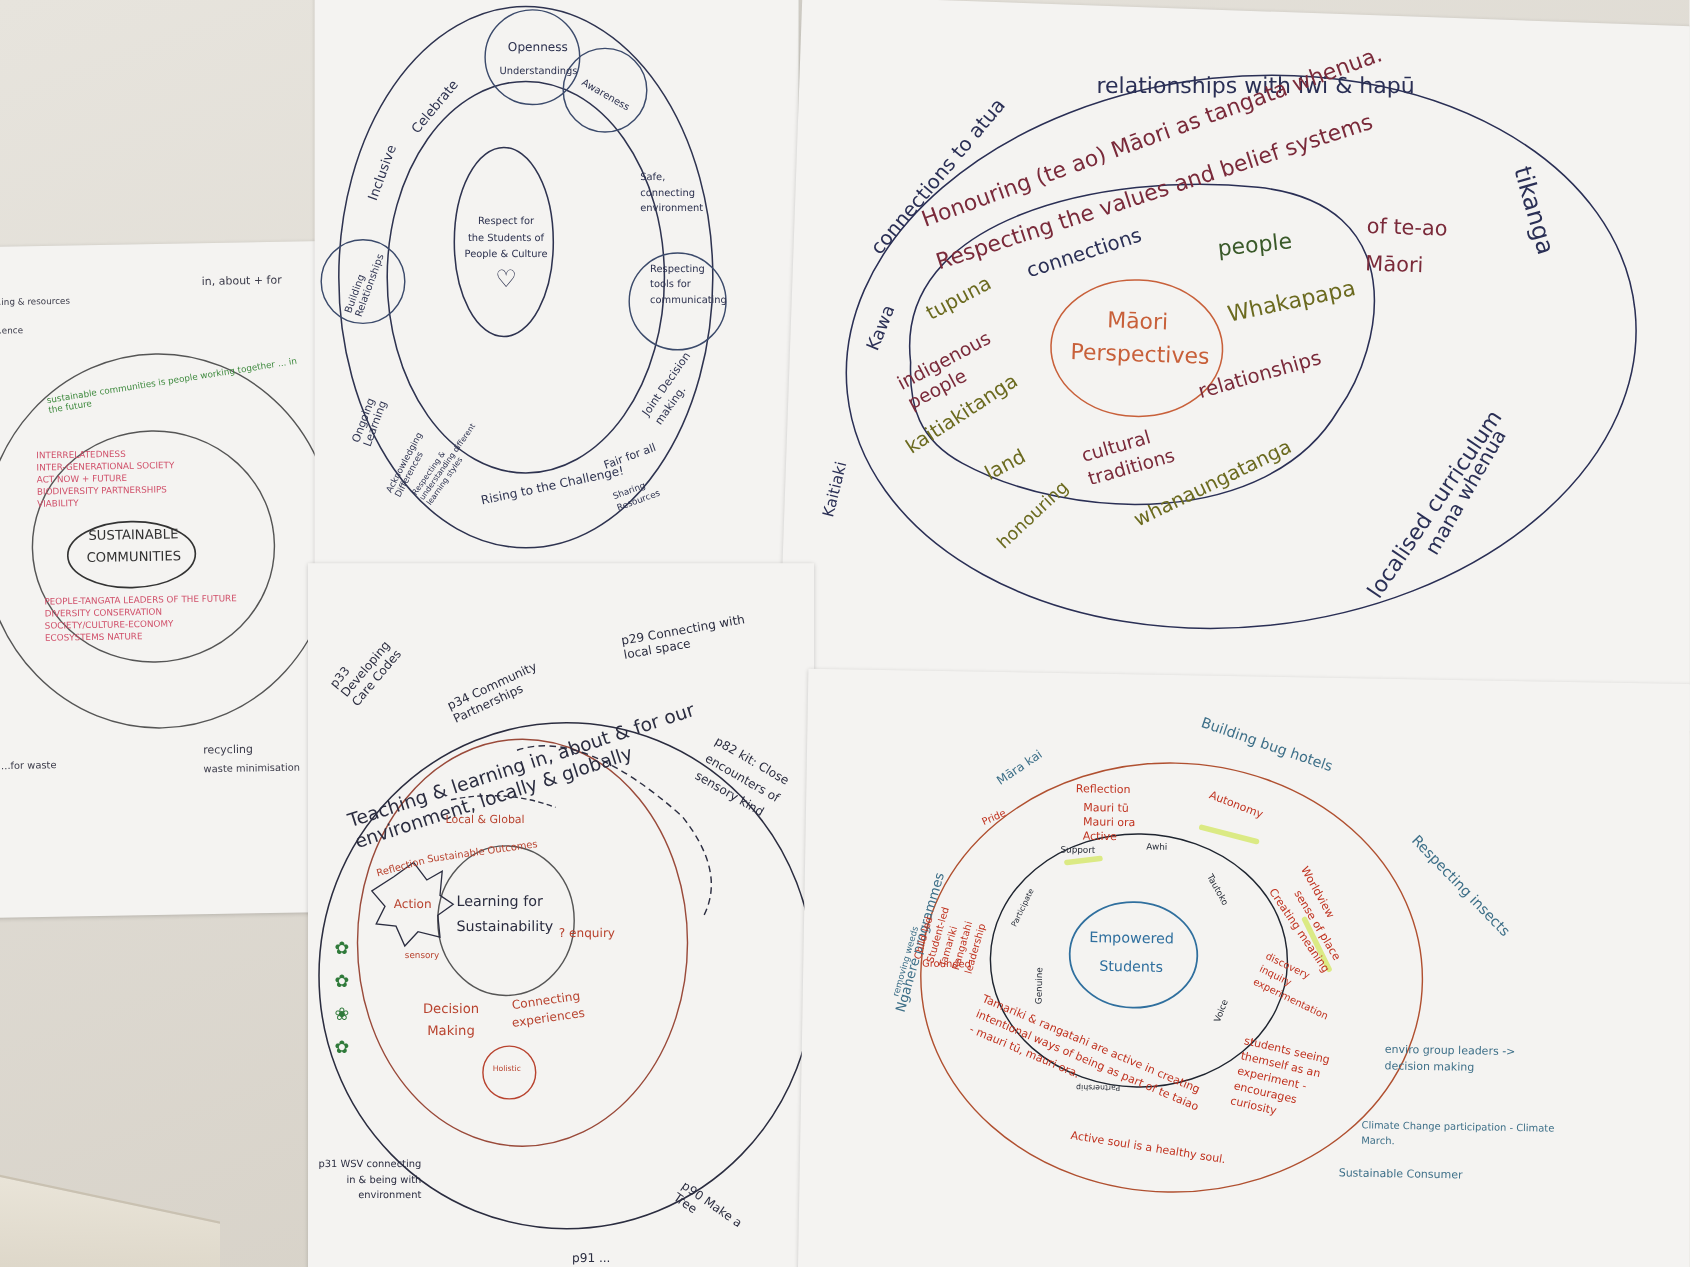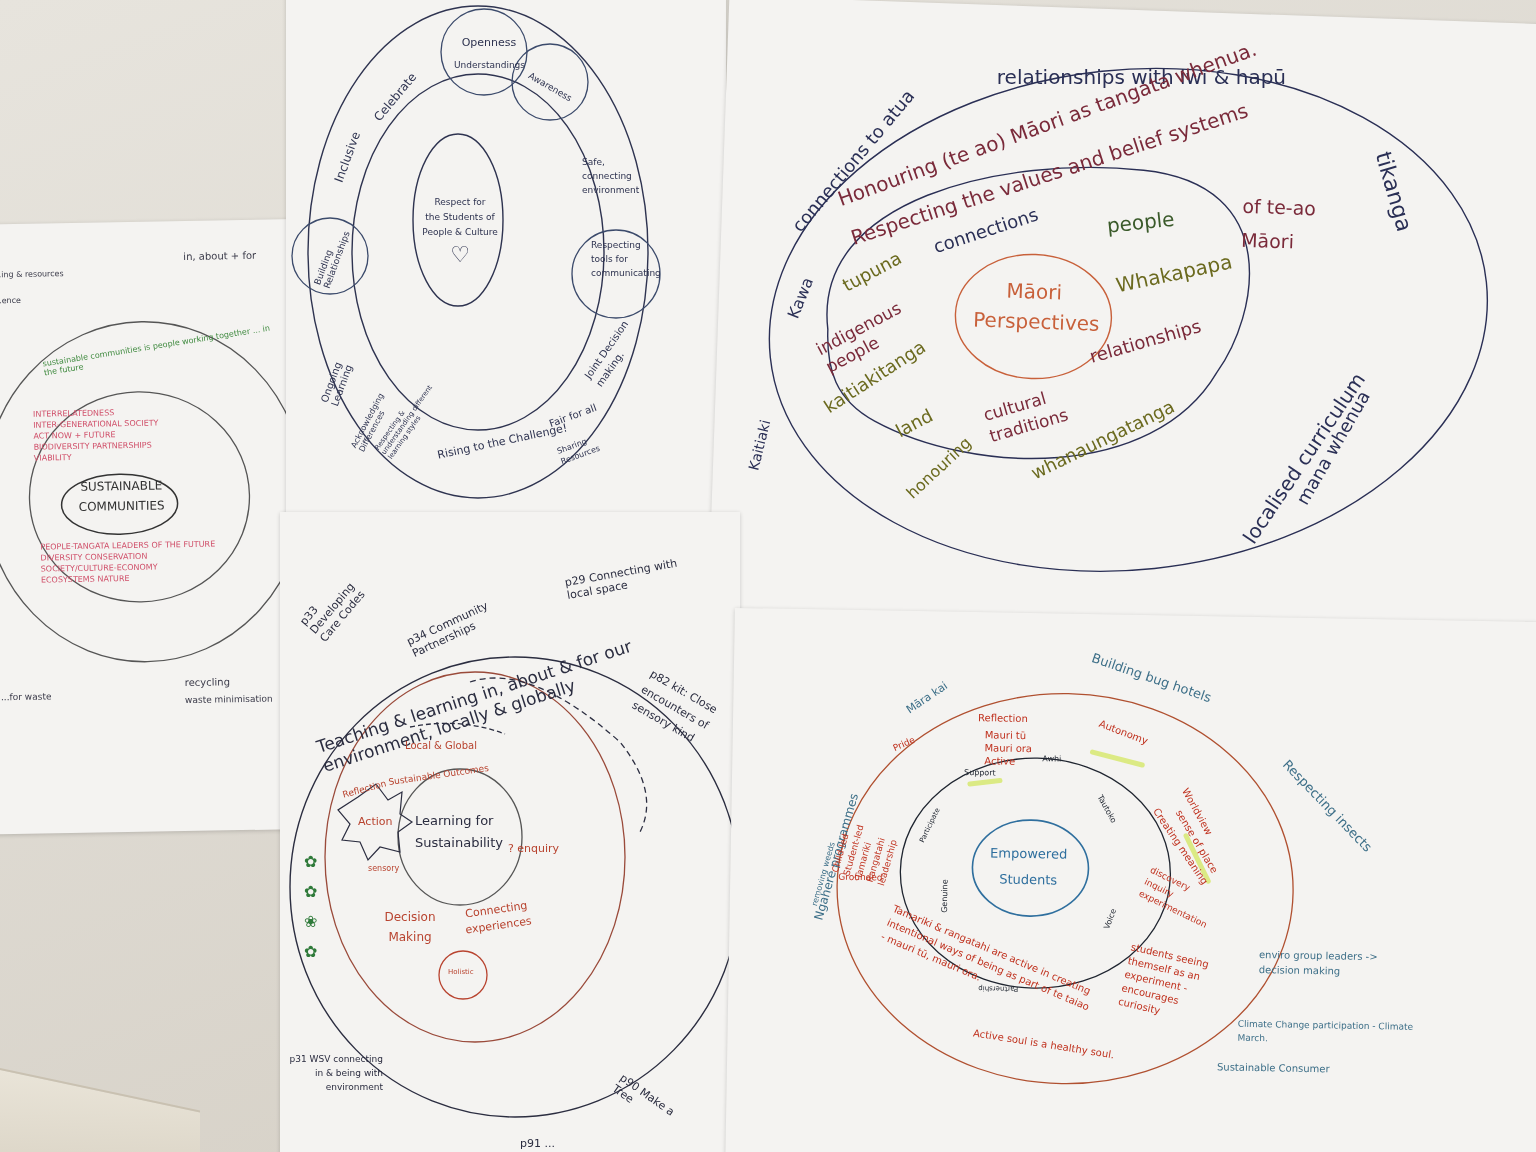--- a/index.html
+++ b/index.html
@@ -174,21 +174,21 @@
   <div style="position:absolute; left:170px; top:80px; font-size:11px; color:#3d6f88; transform:rotate(-35deg);">Māra kai</div>
   <div style="position:absolute; left:355px; top:55px; font-size:13px; color:#3d6f88; transform:rotate(18deg);">Building bug hotels</div>
   <div style="position:absolute; left:535px; top:180px; font-size:13px; color:#3d6f88; transform:rotate(45deg);">Respecting insects</div>
   <div style="position:absolute; left:40px; top:240px; font-size:12px; color:#3d6f88; transform:rotate(-75deg);">Ngahere programmes</div>
   <div style="position:absolute; left:60px; top:260px; font-size:8px; color:#3d6f88; transform:rotate(-75deg);">removing weeds</div>
   <div style="position:absolute; left:530px; top:330px; width:145px; font-size:10px; line-height:15px; color:#3d6f88;">enviro group leaders -&gt; decision making</div>
   <div style="position:absolute; left:510px; top:400px; width:180px; font-size:9px; line-height:14px; color:#3d6f88;">Climate Change participation - Climate March.</div>
   <div style="position:absolute; left:490px; top:445px; font-size:10px; color:#3d6f88;">Sustainable Consumer</div>
 
   <div style="position:absolute; left:232px; top:156px; font-size:8px; color:#1f2530;">Support</div>
-  <div style="position:absolute; left:310px; top:141px; font-size:8px; color:#1f2530;">Awhi</div>
+  <div style="position:absolute; left:310px; top:152px; font-size:8px; color:#1f2530;">Awhi</div>
   <div style="position:absolute; left:360px; top:190px; font-size:8px; color:#1f2530; transform:rotate(60deg);">Tautoko</div>
   <div style="position:absolute; left:370px; top:300px; font-size:8px; color:#1f2530; transform:rotate(-70deg);">Voice</div>
   <div style="position:absolute; left:180px; top:210px; font-size:7px; color:#1f2530; transform:rotate(-65deg);">Participate</div>
   <div style="position:absolute; left:198px; top:280px; font-size:8px; color:#1f2530; transform:rotate(-90deg);">Genuine</div>
   <div style="position:absolute; left:250px; top:372px; font-size:7px; color:#1f2530; transform:rotate(180deg);">Partnership</div>
 
   <div style="position:absolute; left:160px; top:128px; font-size:9px; color:#c0321f; transform:rotate(-25deg);">Pride</div>
   <div style="position:absolute; left:245px; top:100px; font-size:10px; color:#c0321f;">Reflection</div>
   <div style="position:absolute; left:252px; top:116px; width:70px; font-size:10px; line-height:13px; color:#c0321f;">
     <div>Mauri tū</div>

